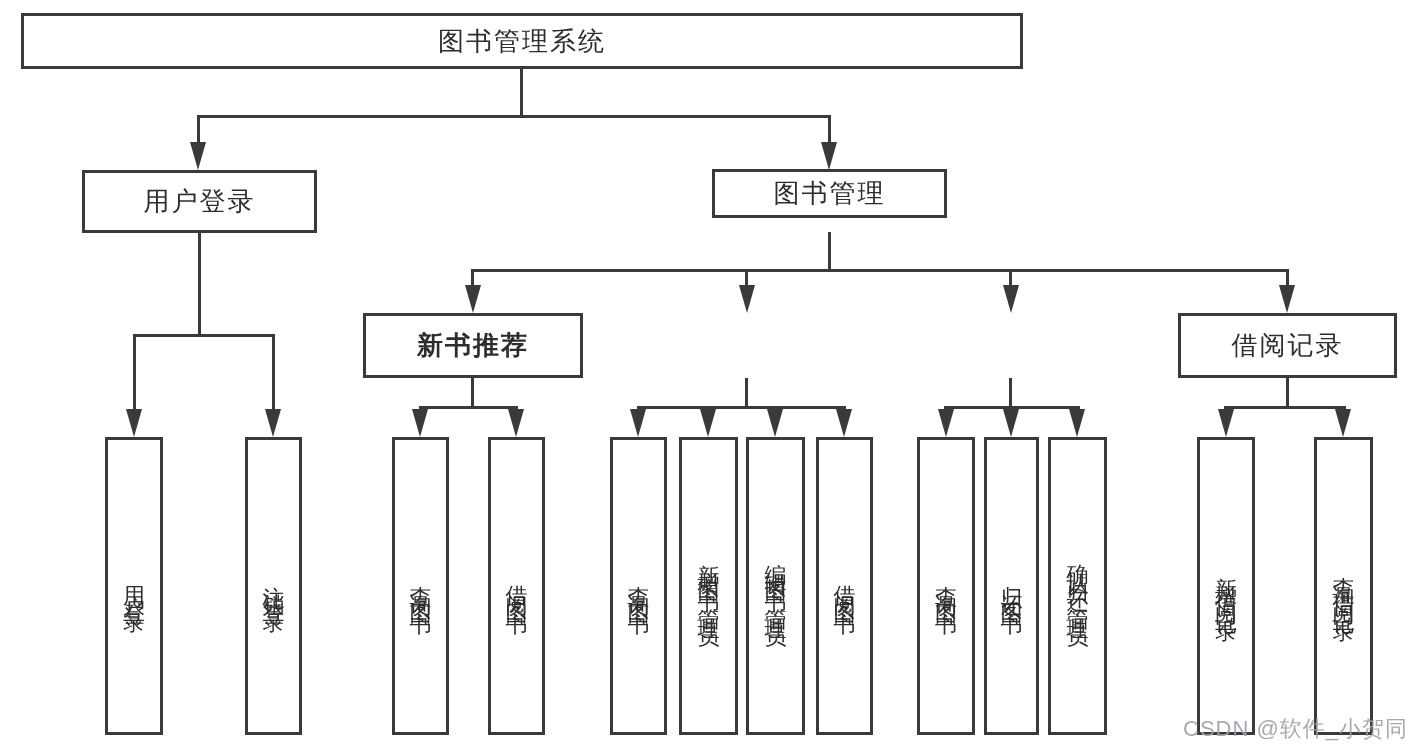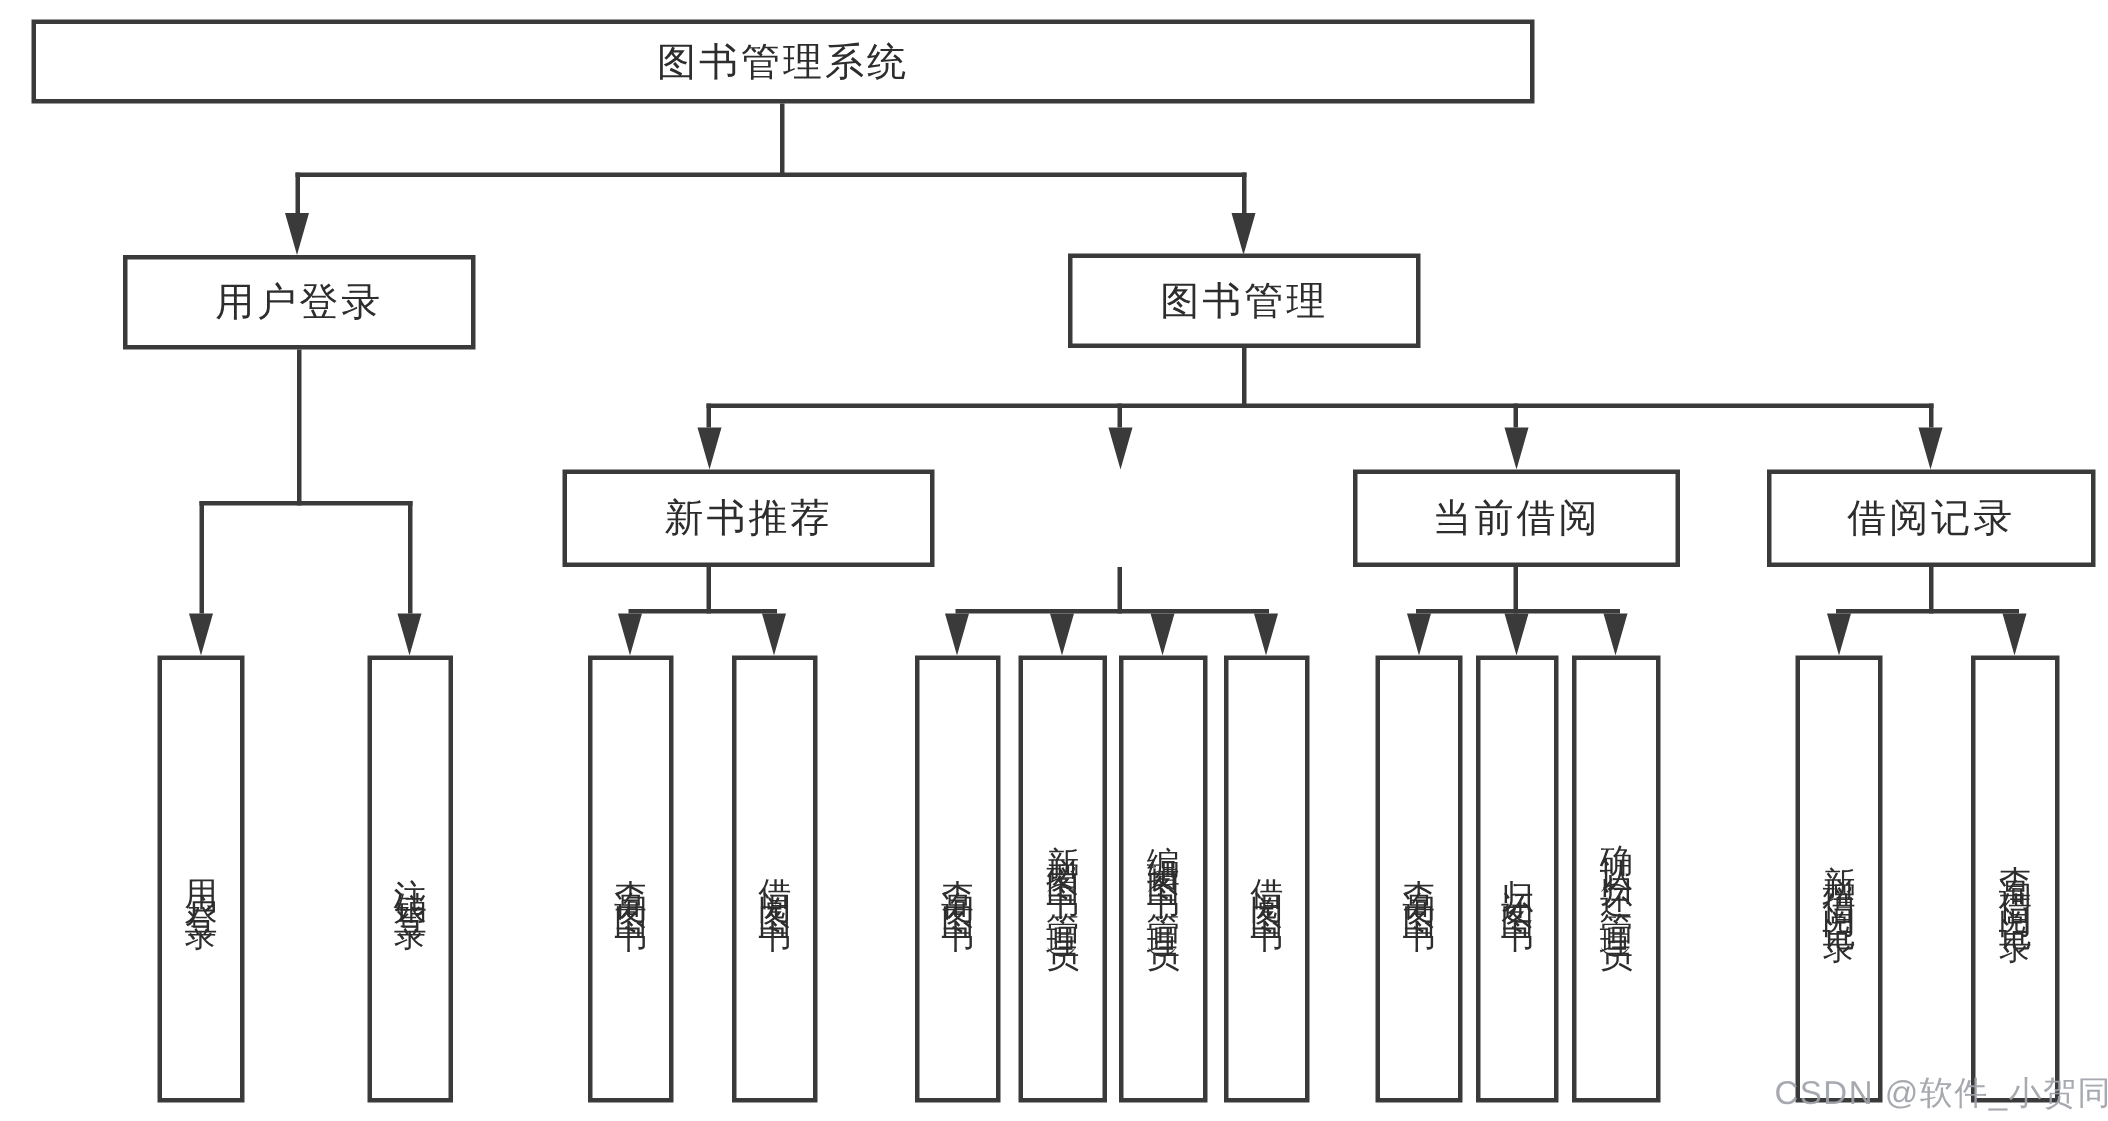--- a/index.html
+++ b/index.html
@@ -37,21 +37,21 @@
   <div class="ln" style="left:520px;top:69px;width:3px;height:49px;"></div>
   <div class="ln" style="left:197px;top:115px;width:634px;height:3px;"></div>
   <div class="ln" style="left:197px;top:115px;width:3px;height:27px;"></div>
   <div class="ah" style="left:190px;top:142px;"></div>
   <div class="ln" style="left:828px;top:115px;width:3px;height:27px;"></div>
   <div class="ah" style="left:821px;top:142px;"></div>
 
   <div class="node hnode" style="left:82px;top:170px;width:235px;height:63px;">
     <span>用户登录</span>
   </div>
-  <div class="node hnode" style="left:712px;top:169px;width:235px;height:63px;font-family:Liberation Serif, serif;">
+  <div class="node hnode" style="left:712px;top:169px;width:235px;height:49px;font-family:Liberation Serif, serif;">
     <span>图书管理</span>
   </div>
 
   <div class="ln" style="left:198px;top:233px;width:3px;height:104px;"></div>
   <div class="ln" style="left:133px;top:334px;width:142px;height:3px;"></div>
   <div class="ln" style="left:133px;top:334px;width:3px;height:75px;"></div>
   <div class="ah" style="left:126px;top:409px;"></div>
   <div class="ln" style="left:272px;top:334px;width:3px;height:75px;"></div>
   <div class="ah" style="left:265px;top:409px;"></div>
 
@@ -59,25 +59,22 @@
   <div class="ln" style="left:471px;top:269px;width:818px;height:3px;"></div>
   <div class="ln" style="left:471px;top:269px;width:3px;height:16px;"></div>
   <div class="ah" style="left:465px;top:285px;"></div>
   <div class="ln" style="left:745px;top:269px;width:3px;height:16px;"></div>
   <div class="ah" style="left:739px;top:285px;"></div>
   <div class="ln" style="left:1009px;top:269px;width:3px;height:16px;"></div>
   <div class="ah" style="left:1003px;top:285px;"></div>
   <div class="ln" style="left:1286px;top:269px;width:3px;height:16px;"></div>
   <div class="ah" style="left:1279px;top:285px;"></div>
 
-  <div class="node hnode" style="left:375px;top:313px;width:248px;height:65px;">
+  <div class="node hnode" style="left:363px;top:313px;width:220px;height:65px;font-weight:bold;">
     <span>新书推荐</span>
-  </div>
-  <div class="node hnode" style="left:902px;top:313px;width:218px;height:65px;">
-    <span>当前借阅</span>
   </div>
   <div class="node hnode" style="left:1178px;top:313px;width:219px;height:65px;">
     <span>借阅记录</span>
   </div>
 
   <div class="ln" style="left:471px;top:378px;width:3px;height:31px;"></div>
   <div class="ln" style="left:419px;top:406px;width:99px;height:3px;"></div>
   <div class="ah" style="left:412px;top:409px;"></div>
   <div class="ah" style="left:508px;top:409px;"></div>
 

